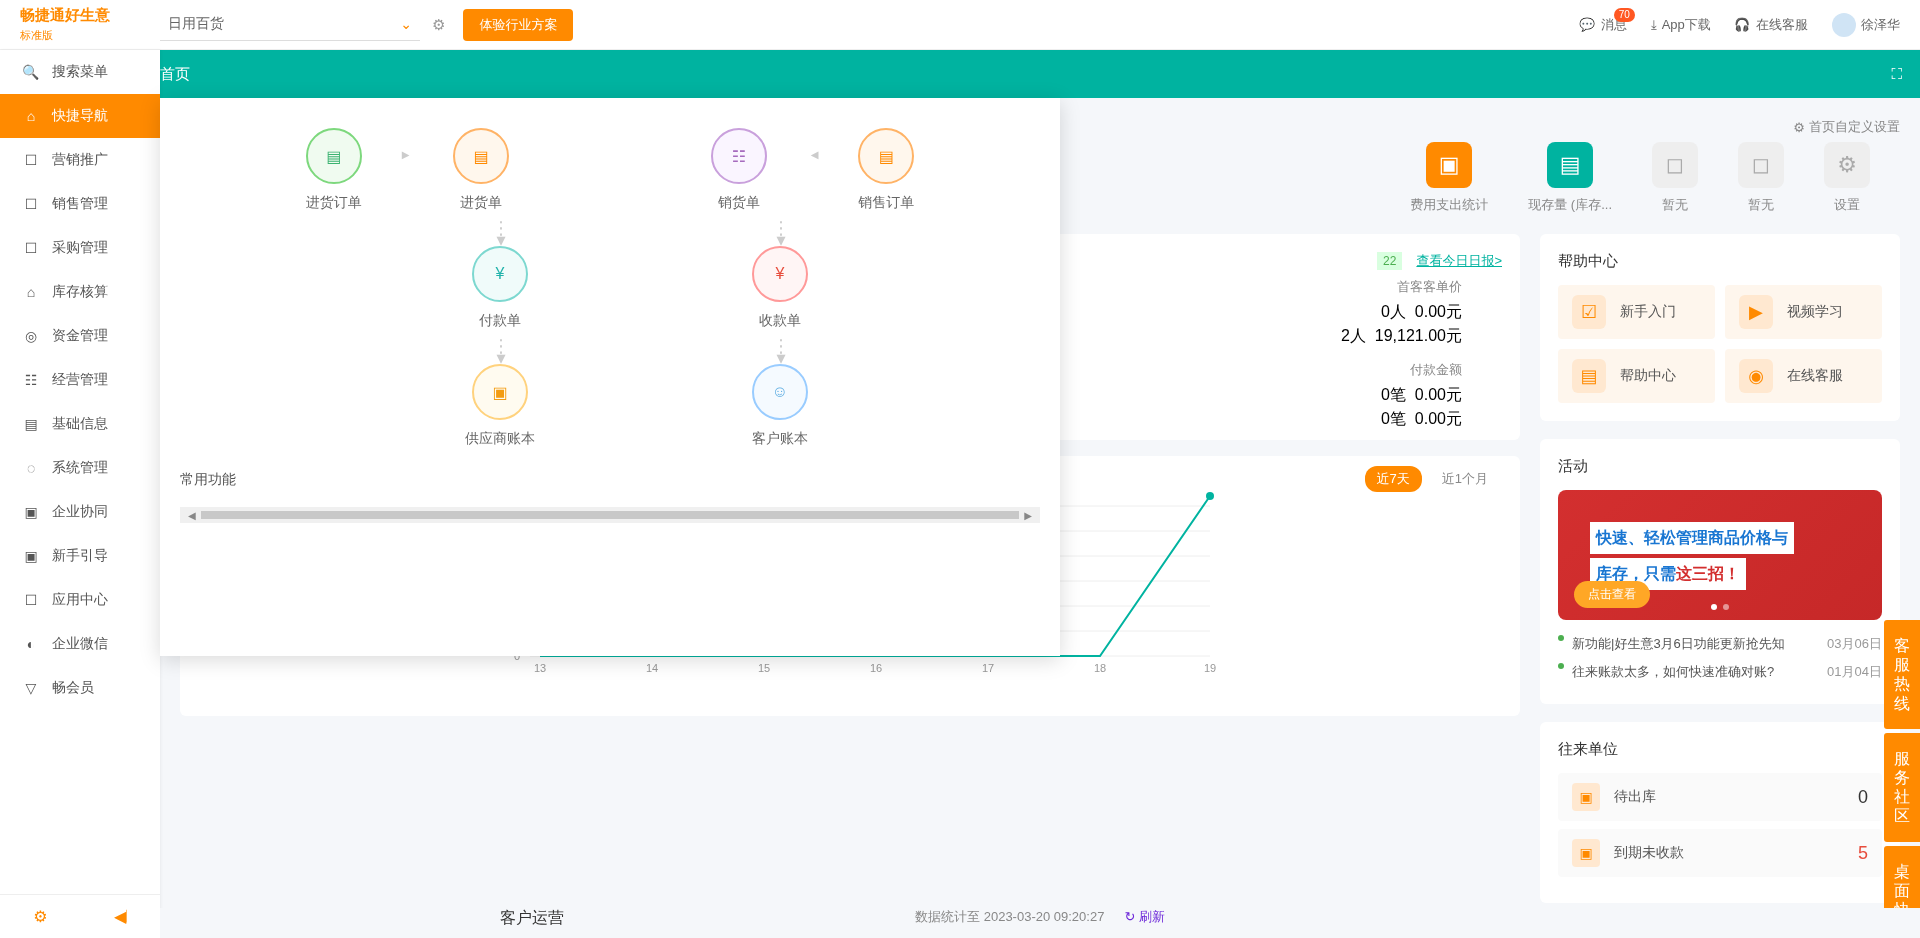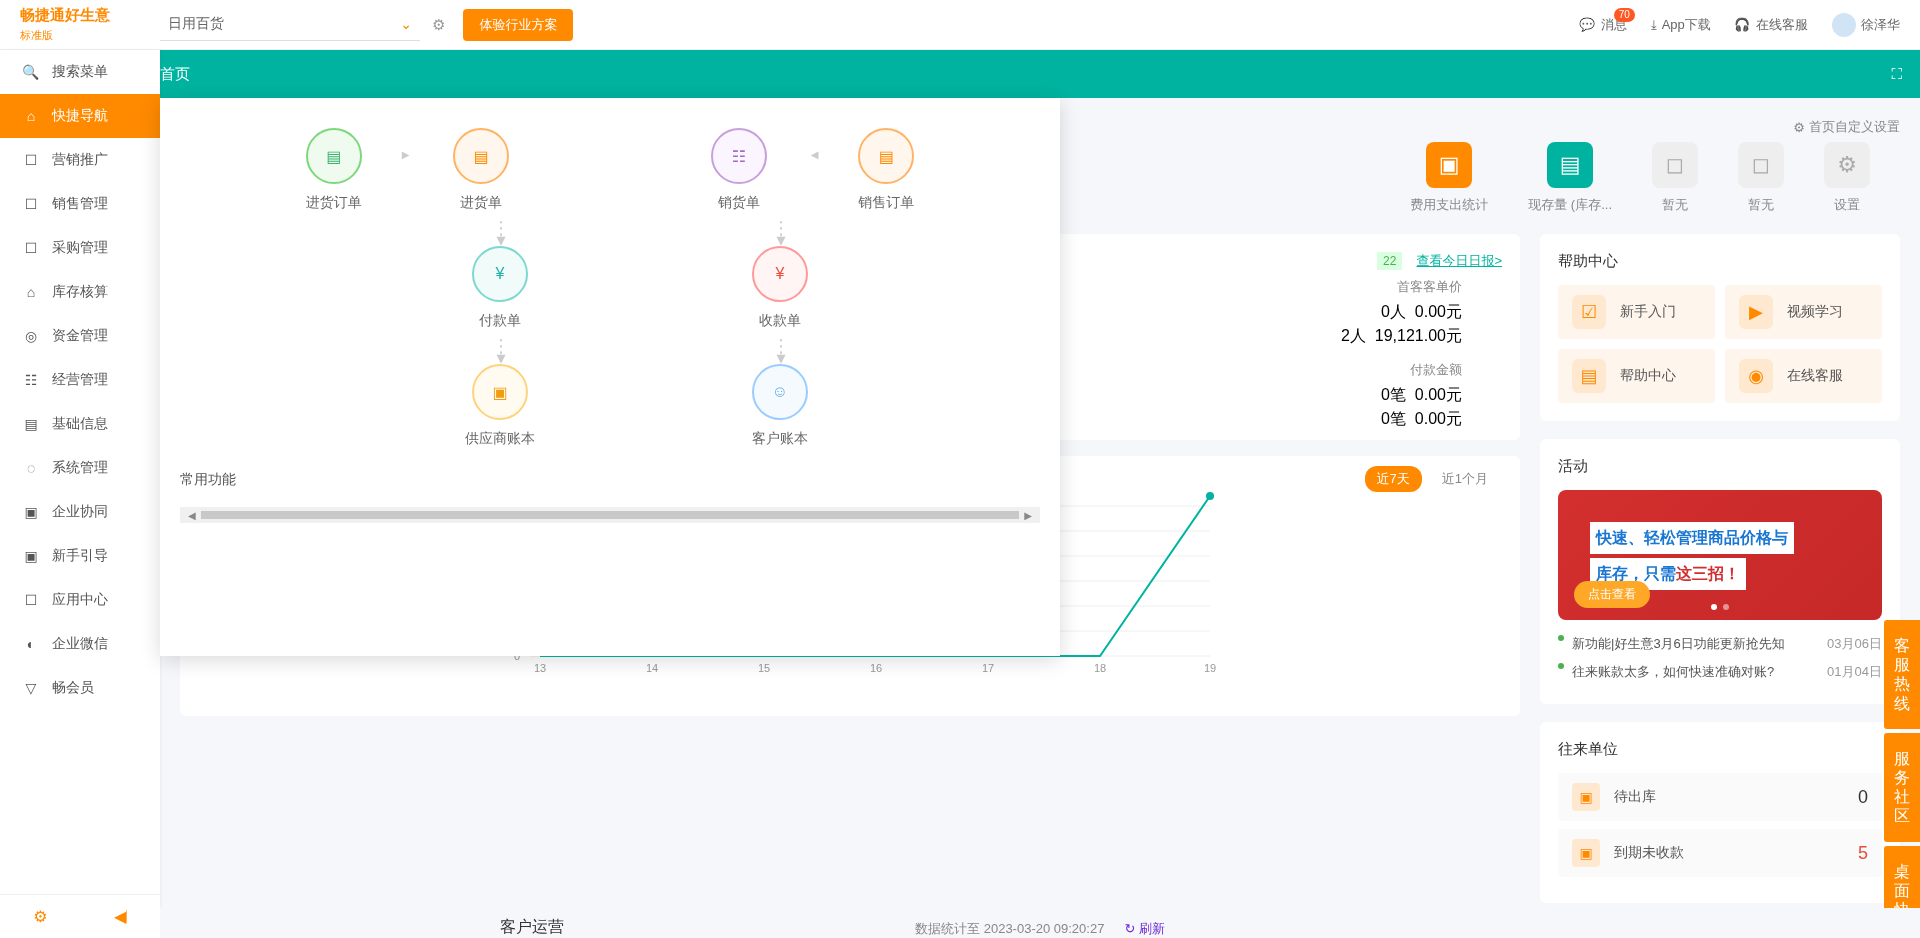--- a/index.html
+++ b/index.html
@@ -77,21 +77,21 @@
 .todo-item .val.red{color:#e74c3c}
 .date-badge{background:#d9ffe0;color:#4caf50;padding:2px 6px;font-size:12px}
 .daily-link{color:#00b3a0;font-size:13px;text-decoration:underline;cursor:pointer}
 .chart-area{background:#fff;border-radius:6px;padding:20px;margin-top:16px;position:relative;height:260px}
 .chart-tabs{position:absolute;right:20px;top:10px;display:flex;gap:8px;}
 .ct{padding:4px 12px;border-radius:12px;font-size:13px;cursor:pointer;background:transparent;border:none;color:#888}
 .ct.active{background:#ff8a00;color:#fff}
 .chart-svg{width:100%;height:200px}
 .float-tags{position:fixed;right:0;top:620px;display:flex;flex-direction:column;gap:4px}
 .float-tag{background:#ff8a00;color:#fff;font-size:16px;padding:16px 6px;writing-mode:horizontal-tb;width:36px;text-align:center;line-height:1.2;border-radius:3px 0 0 3px;cursor:pointer}
-.footer-bar{position:absolute;bottom:0;left:160px;right:0;height:30px;display:flex;align-items:flex-end;justify-content:center;gap:20px;color:#888;font-size:13px;background:#f5f7fa}
+.footer-bar{position:absolute;bottom:0;left:160px;right:0;height:30px;display:flex;align-items:flex-start;justify-content:center;gap:20px;color:#888;font-size:13px;background:#f5f7fa}
 .footer-bar .refresh{color:#6d28d9;cursor:pointer}
 </style>
 </head>
 <body>
 
 <div class="top-header">
   <div class="logo">
     <span>畅捷通好生意</span><br>
     <span class="logo-sub">标准版</span>
   </div>

